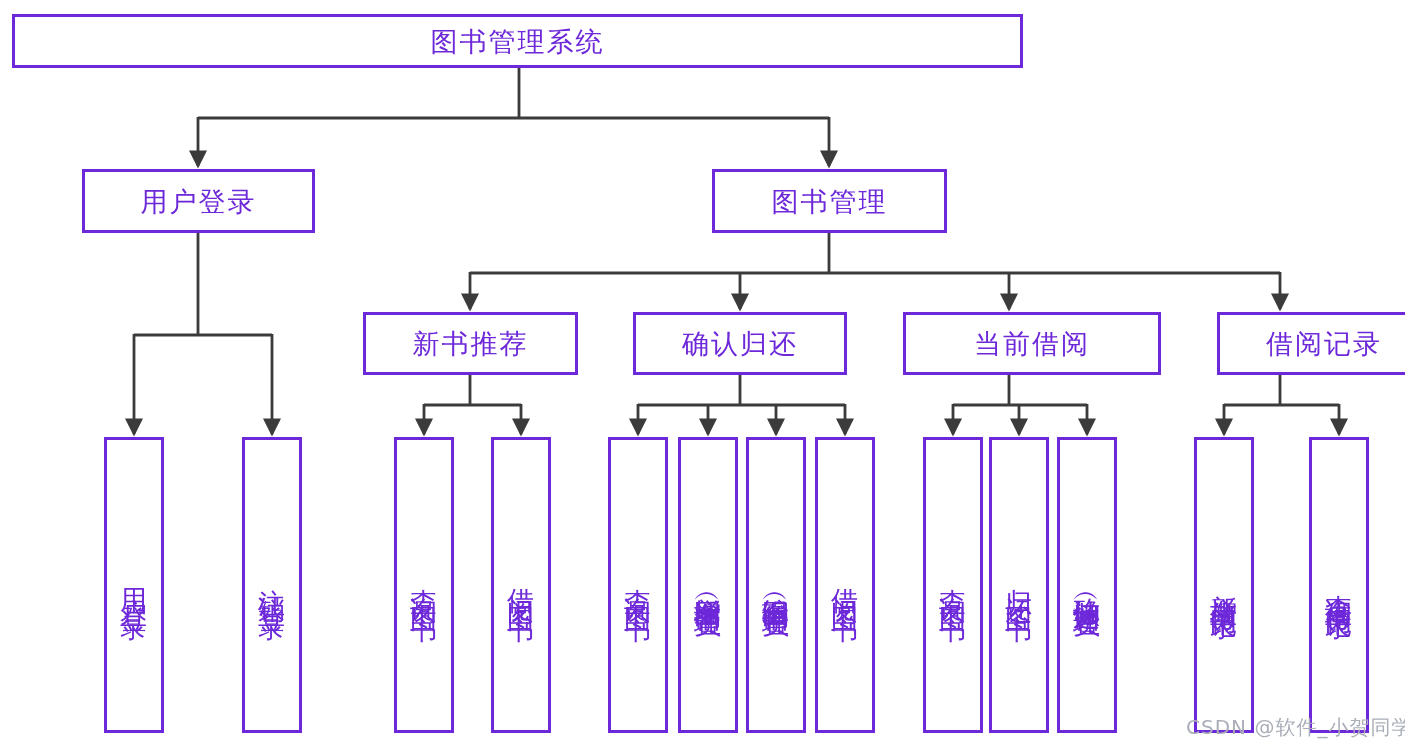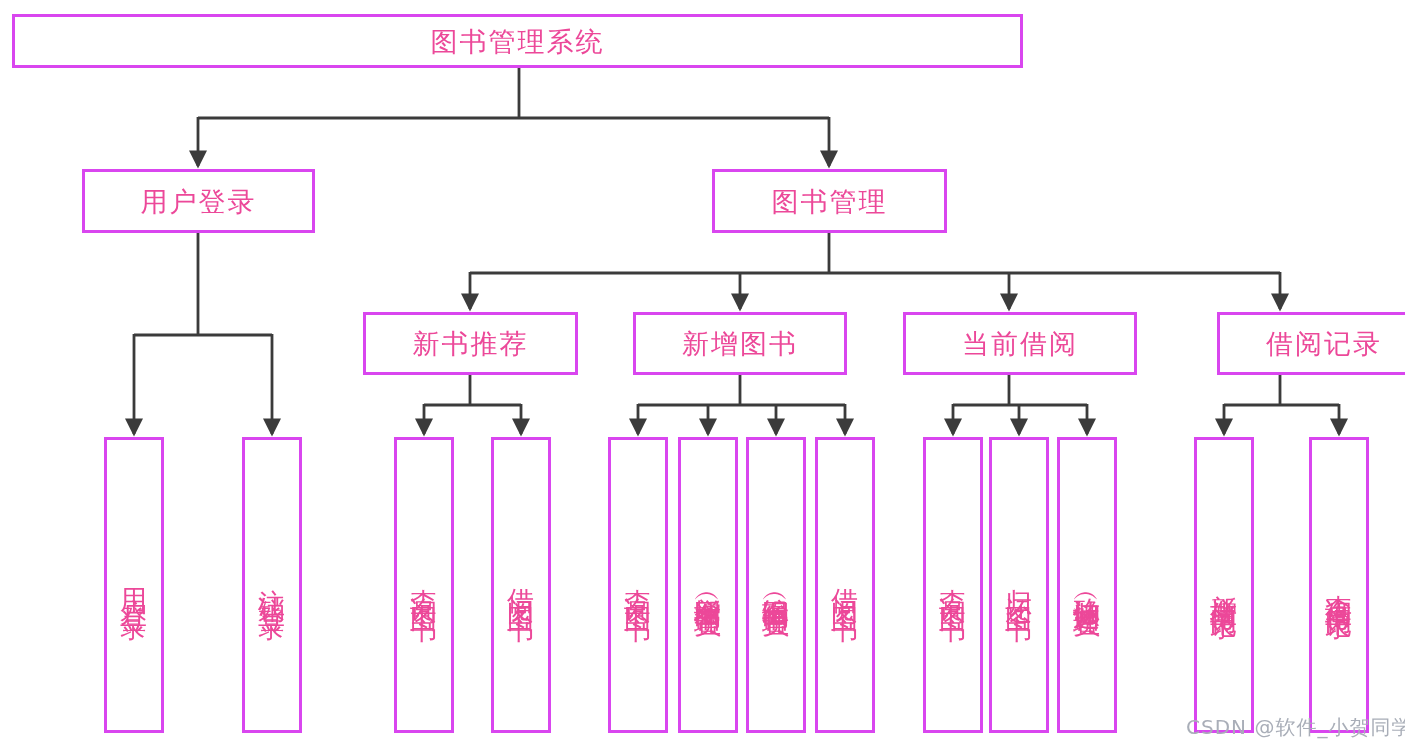--- a/index.html
+++ b/index.html
@@ -14,25 +14,25 @@
   #connectors {
     position: absolute;
     left: 0; top: 0;
     width: 1405px; height: 747px;
     pointer-events: none;
   }
   .box {
     position: absolute;
     box-sizing: border-box;
     background: #ffffff;
-    border: 3px solid #d946ef;
+    border: 3px solid #6d28d9;
     display: flex;
     align-items: center;
     justify-content: center;
-    color: #ec4899;
+    color: #6d28d9;
   }
   .h-box .label {
     font-size: 27px;
     letter-spacing: 2px;
     white-space: nowrap;
     line-height: 1;
   }
   .root-box { left: 12px; top: 14px; width: 1011px; height: 54px; }
   .leaf { top: 437px; width: 60px; height: 296px; }
   .leaf .label {
@@ -105,23 +105,23 @@
     <span class="label">用户登录</span>
   </div>
   <div class="box h-box" style="left:712px; top:169px; width:235px; height:64px;">
     <span class="label">图书管理</span>
   </div>
 
   <div class="box h-box" style="left:363px; top:312px; width:215px; height:63px;">
     <span class="label">新书推荐</span>
   </div>
   <div class="box h-box" style="left:633px; top:312px; width:214px; height:63px;">
-    <span class="label">新增图书</span>
+    <span class="label">确认归还</span>
   </div>
-  <div class="box h-box" style="left:903px; top:312px; width:234px; height:63px;">
+  <div class="box h-box" style="left:903px; top:312px; width:258px; height:63px;">
     <span class="label">当前借阅</span>
   </div>
   <div class="box h-box" style="left:1173px; top:312px; width:214px; height:63px;margin-left:44px;">
     <span class="label">借阅记录</span>
   </div>
 
   <div class="box leaf ls-lg" style="left:104px;">
     <span class="label">用户登录</span>
   </div>
   <div class="box leaf ls-lg" style="left:242px;">

